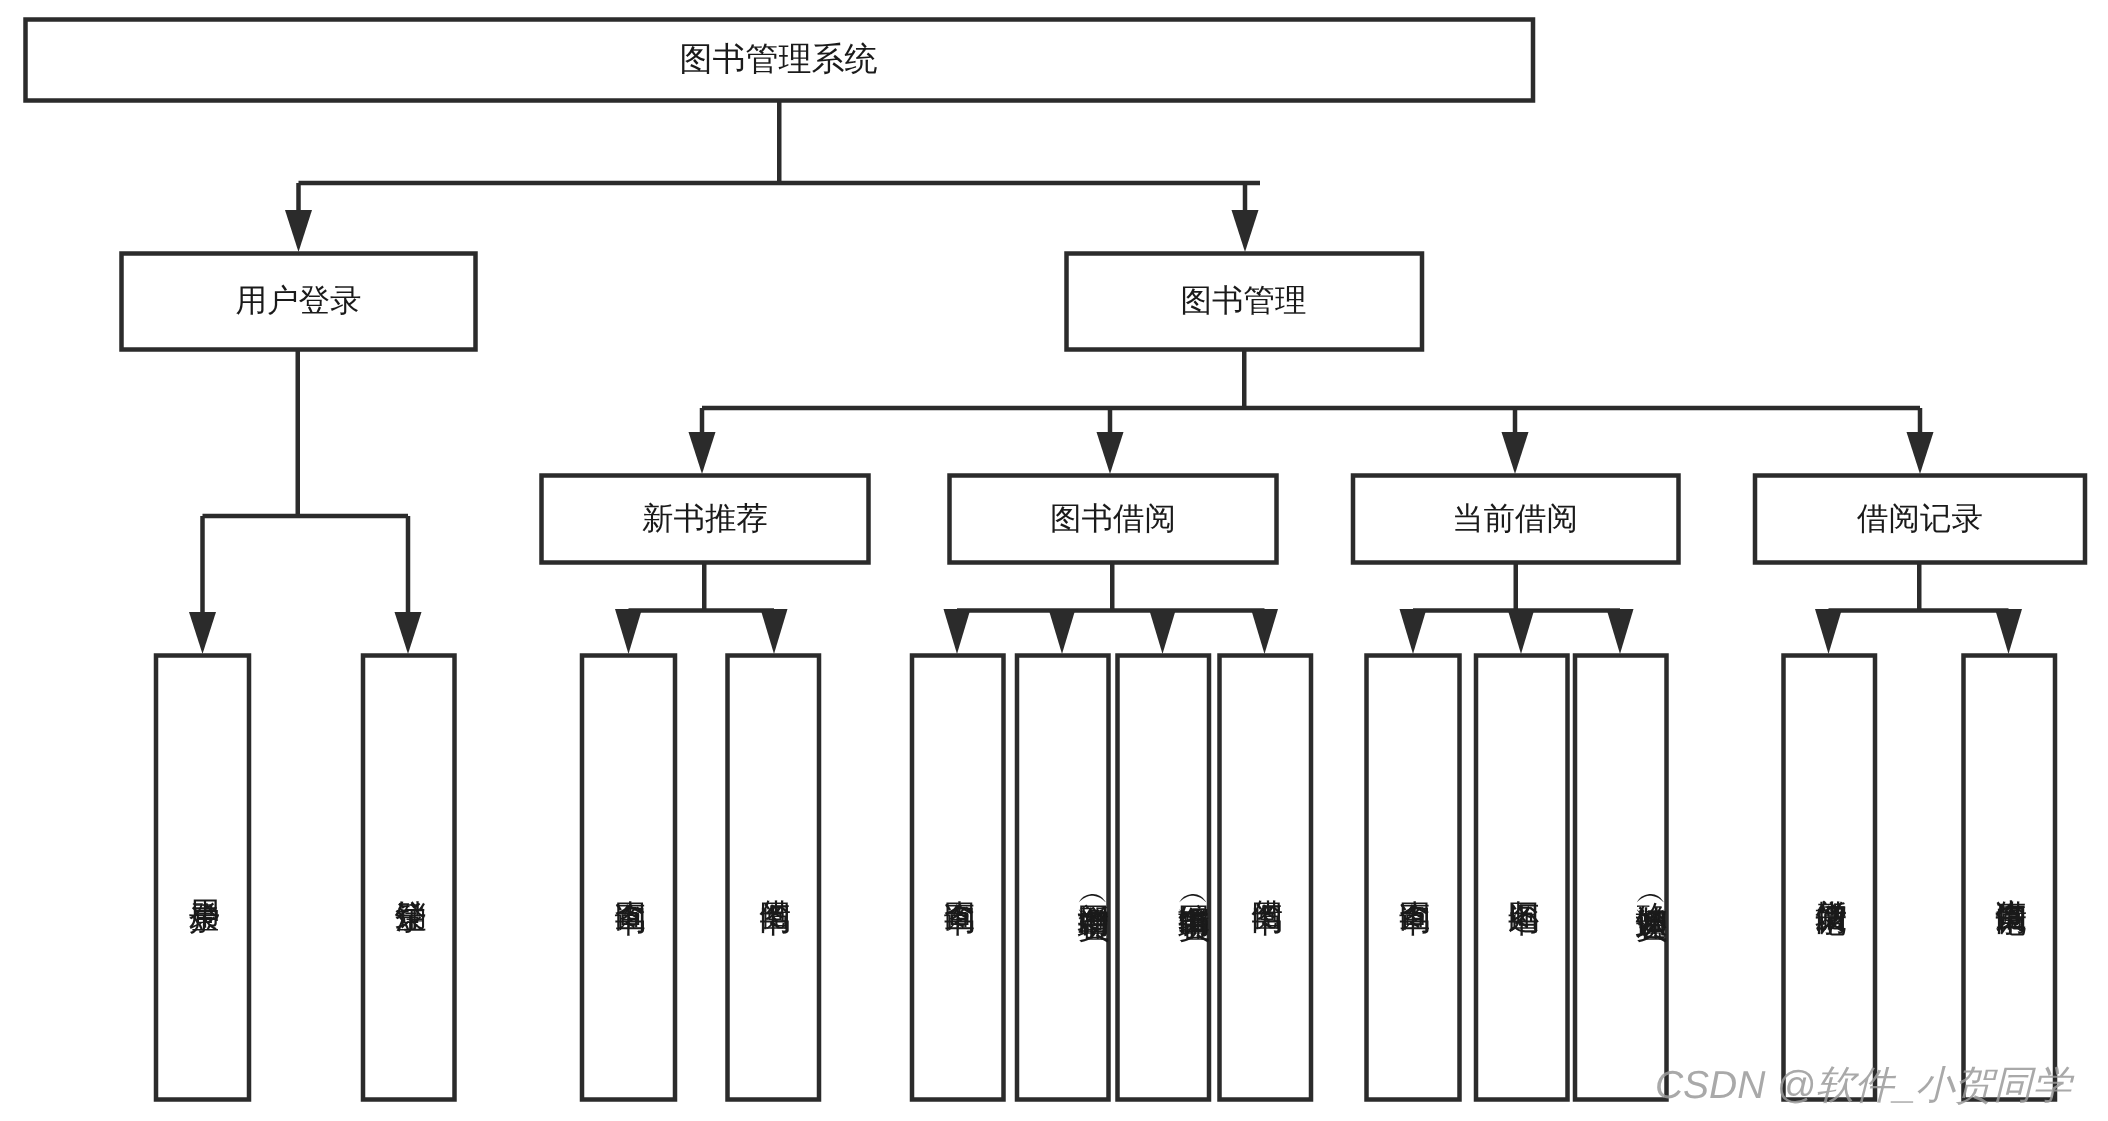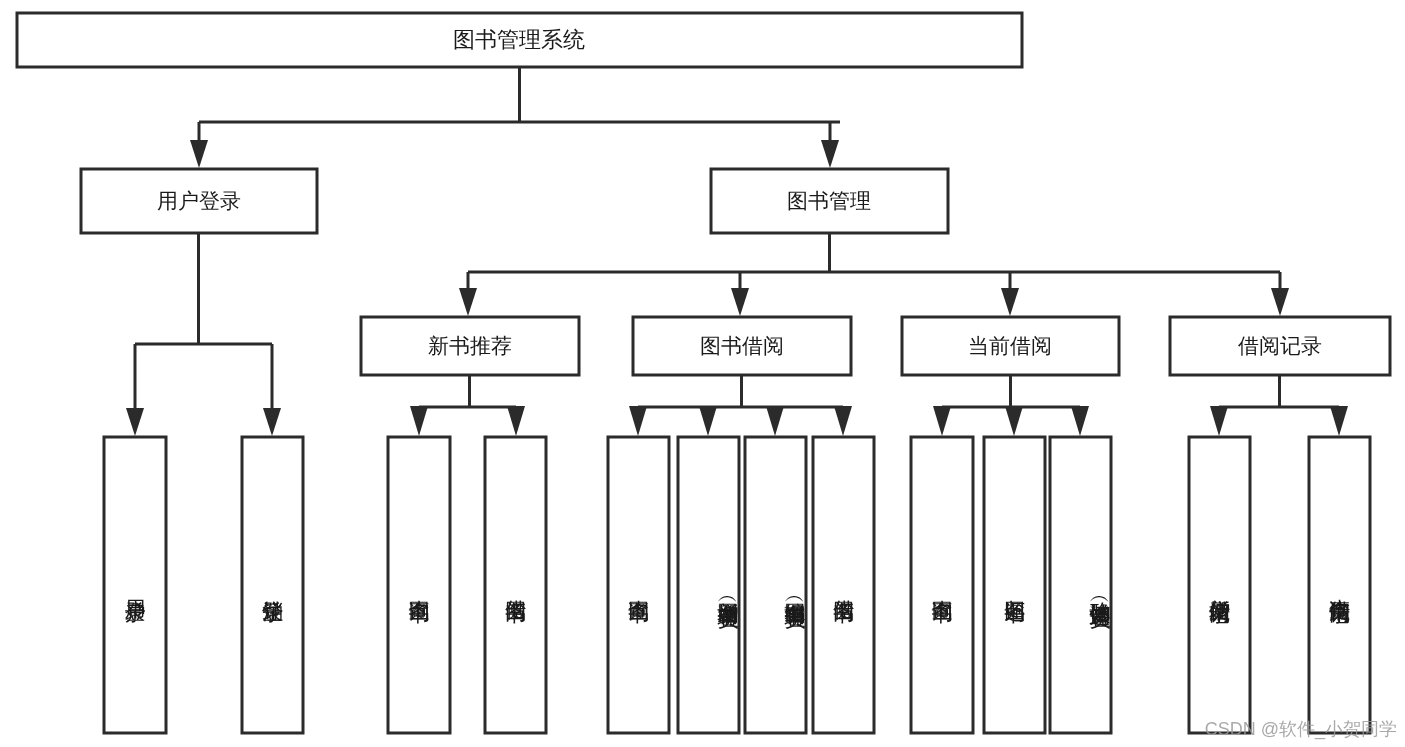--- a/index.html
+++ b/index.html
@@ -66,27 +66,28 @@
     font-size: 21px;
     line-height: 1.08;
     color: #1a1a1a;
     letter-spacing: 1px;
     white-space: nowrap;
     text-align: center;
     pointer-events: none;
   }
   #watermark {
     position: absolute;
-    right: 8px;
+    right: 24px;
     bottom: 6px;
     font-family: "Liberation Sans", "DejaVu Sans", sans-serif;
-    font-size: 18px;
+    font-size: 26px;
     color: #9b9b9b;
     opacity: 0.85;
     white-space: nowrap;
+    font-style: italic;
   }
 </style>
 </head>
 <body>
 
 <div id="diagram-root">
 
   <svg id="flow" viewBox="0 0 1405 747">
 
     <g>

